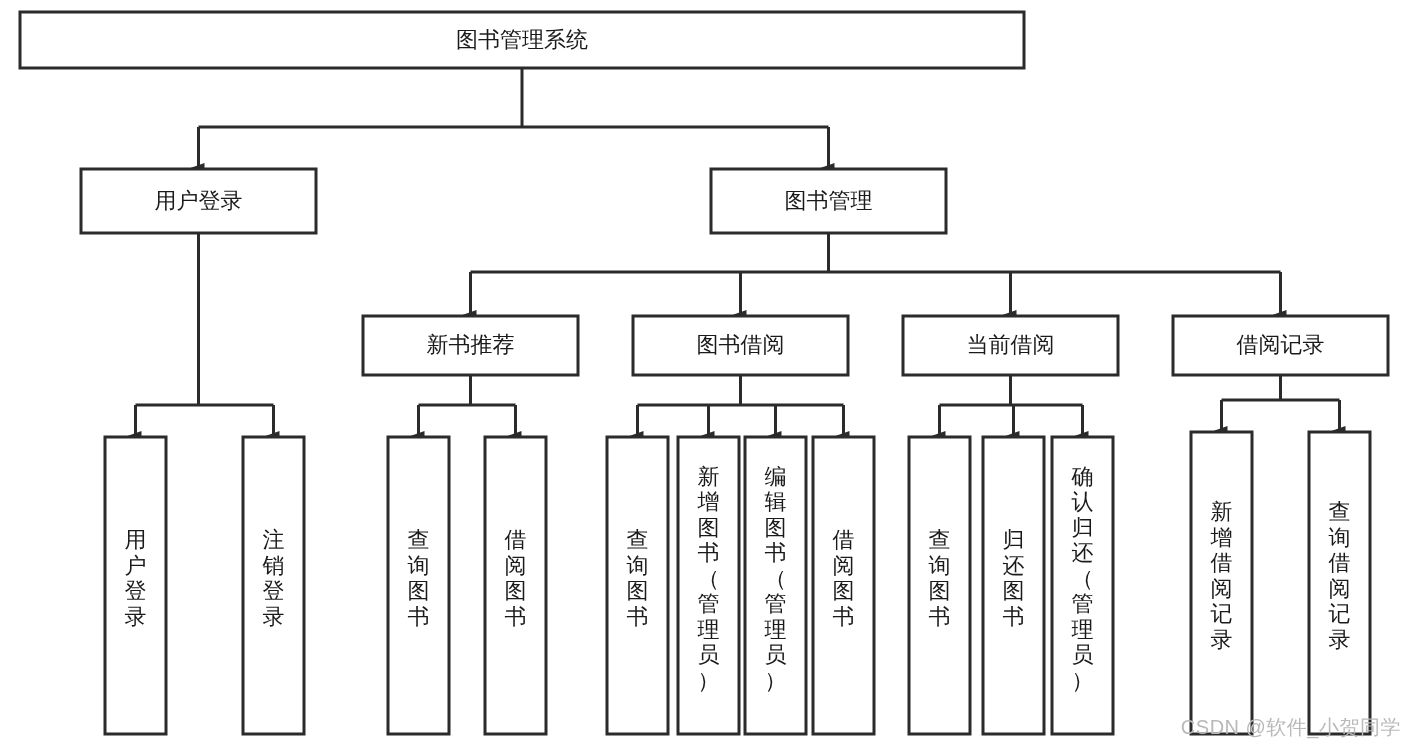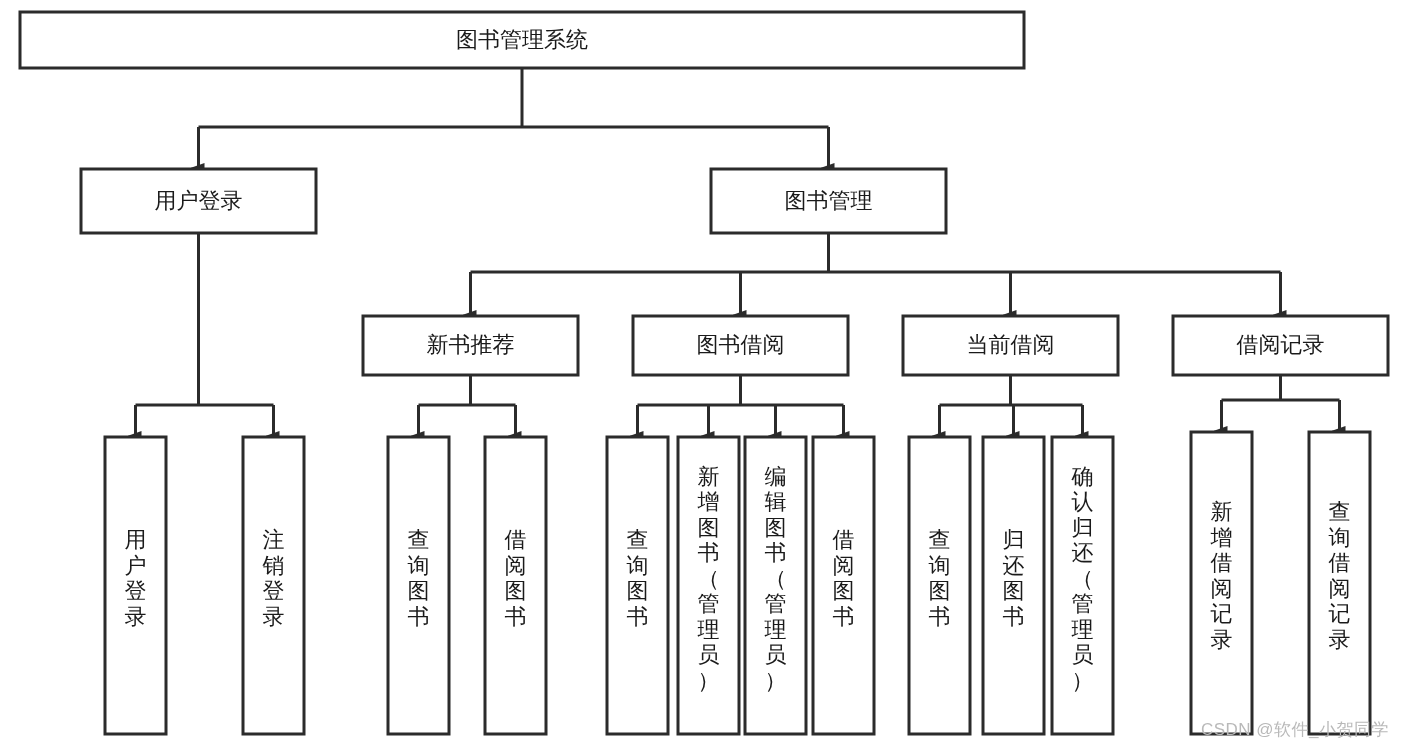--- a/index.html
+++ b/index.html
@@ -41,24 +41,24 @@
     stroke: #2b2b2b;
     stroke-width: 3;
     fill: none;
   }
   .arrow-head {
     fill: #2b2b2b;
     stroke: none;
   }
   .watermark {
     position: absolute;
-    right: 16px;
+    right: 4px;
     bottom: 6px;
     font-family: "Liberation Sans", "DejaVu Sans", sans-serif;
-    font-size: 17px;
+    font-size: 20px;
     color: #b9b9b9;
     letter-spacing: 0.5px;
     white-space: nowrap;
     pointer-events: none;
   }
 </style>
 </head>
 <body>
 
 <svg id="diagram" viewBox="0 0 1405 747">

